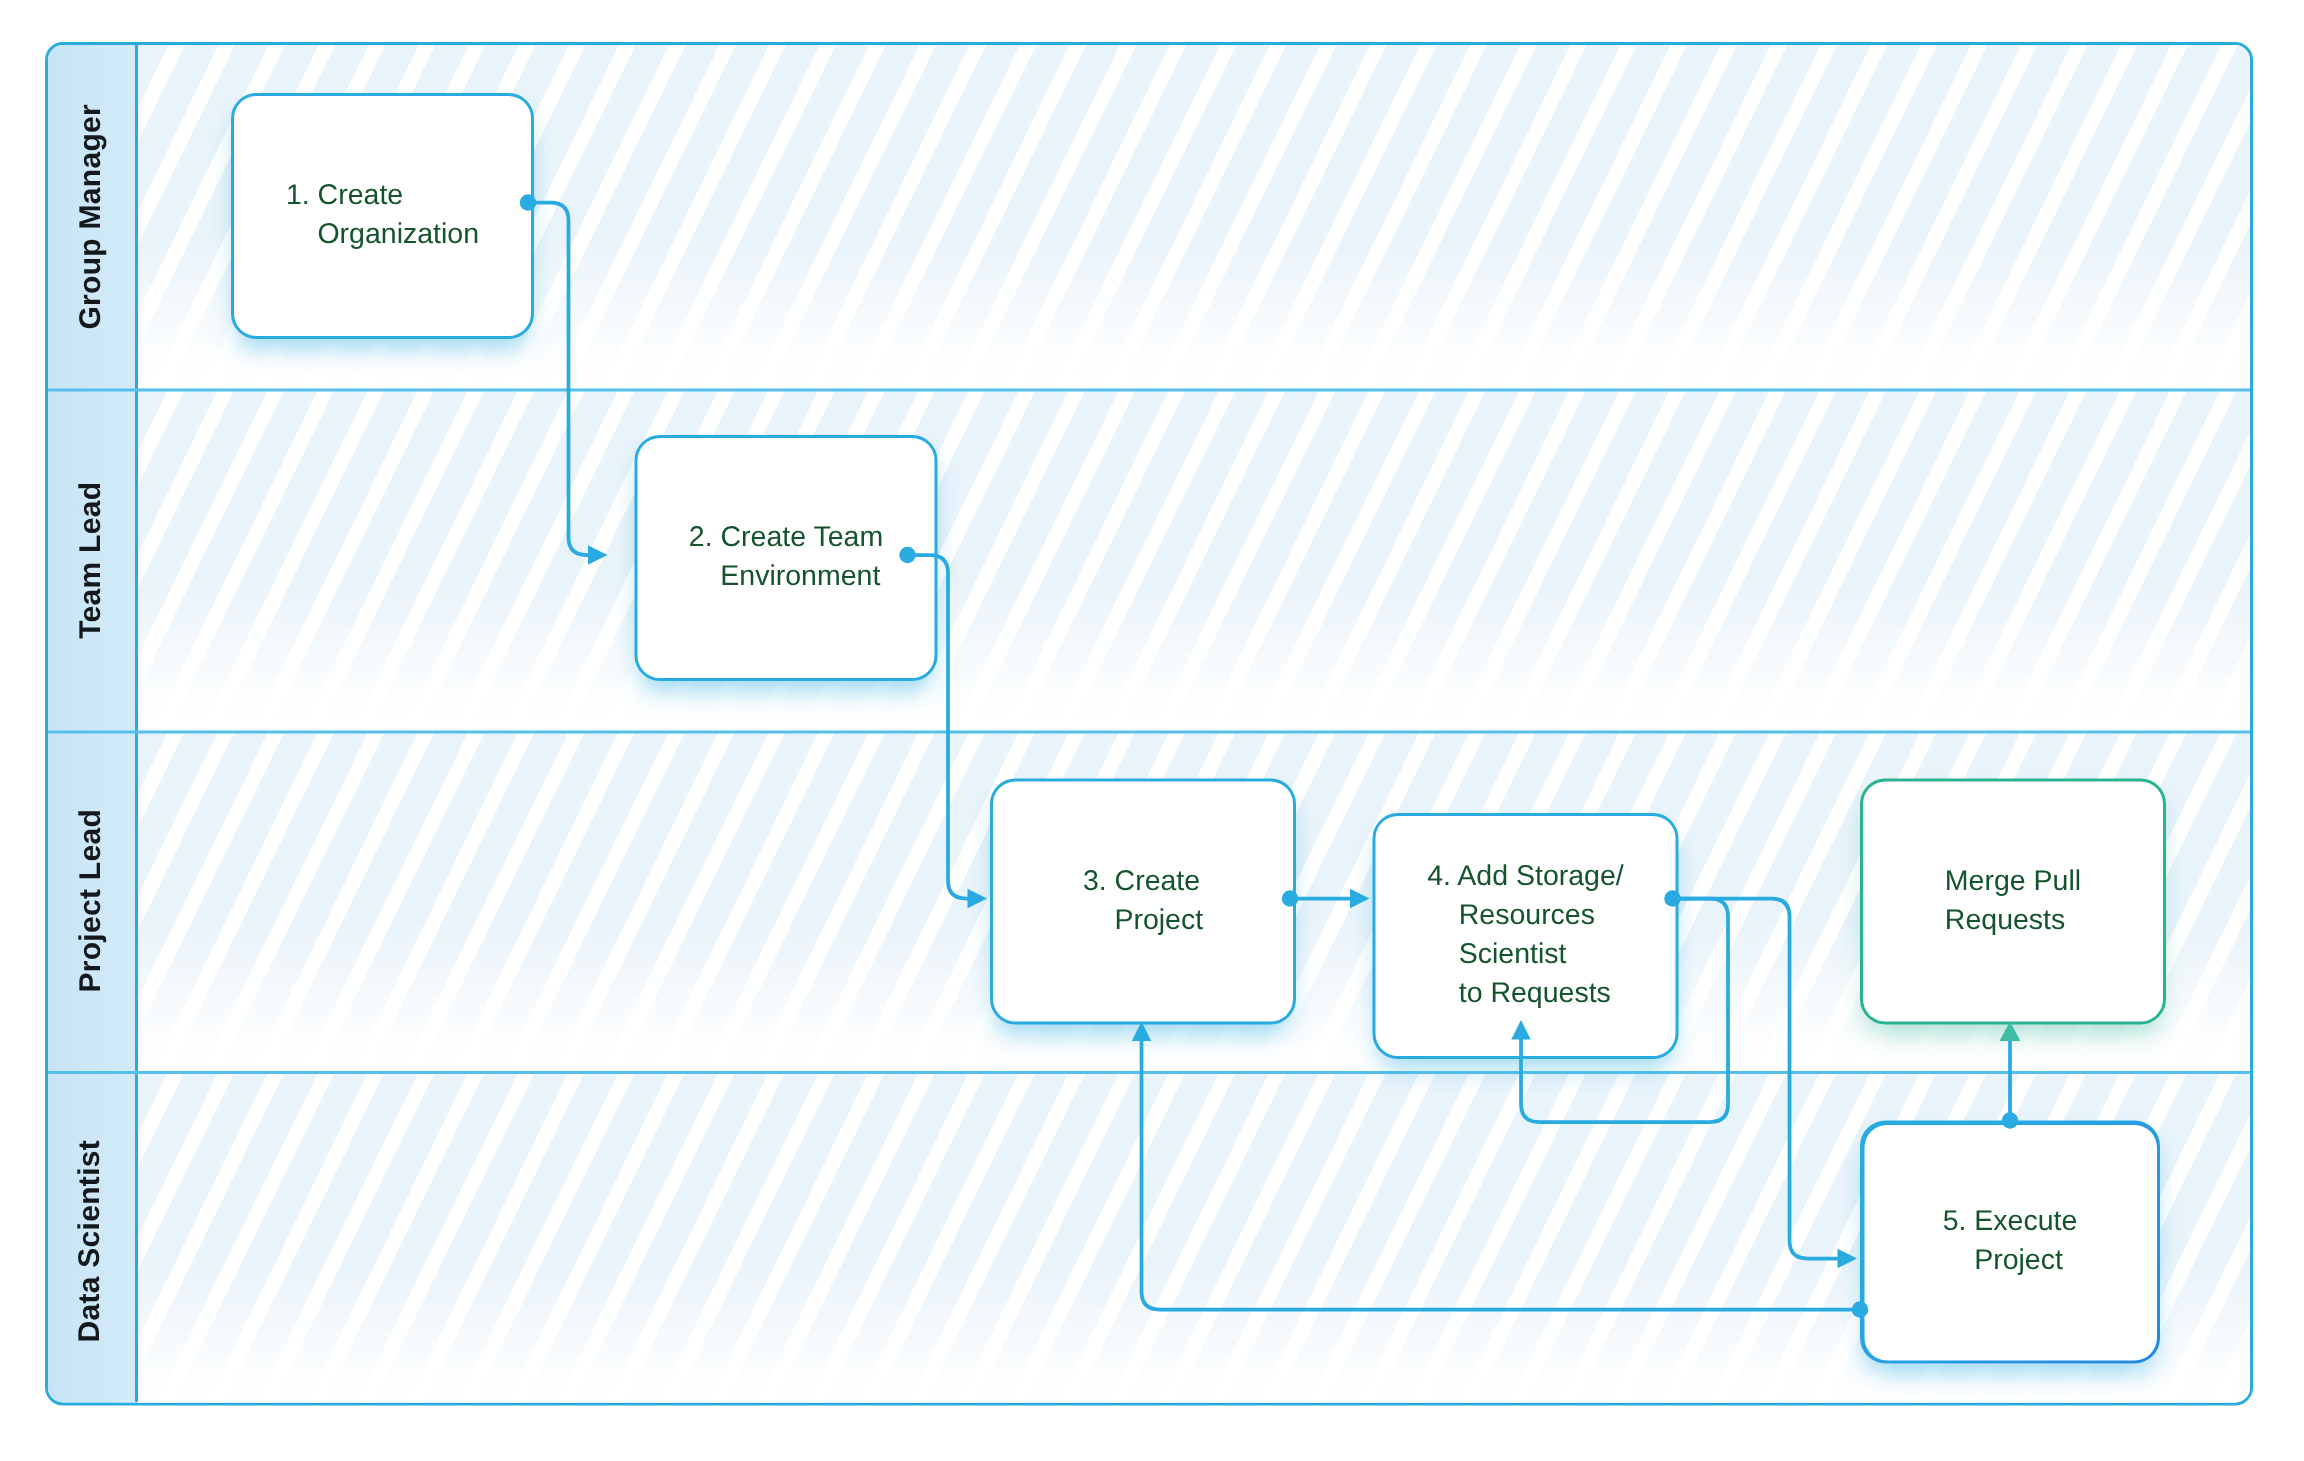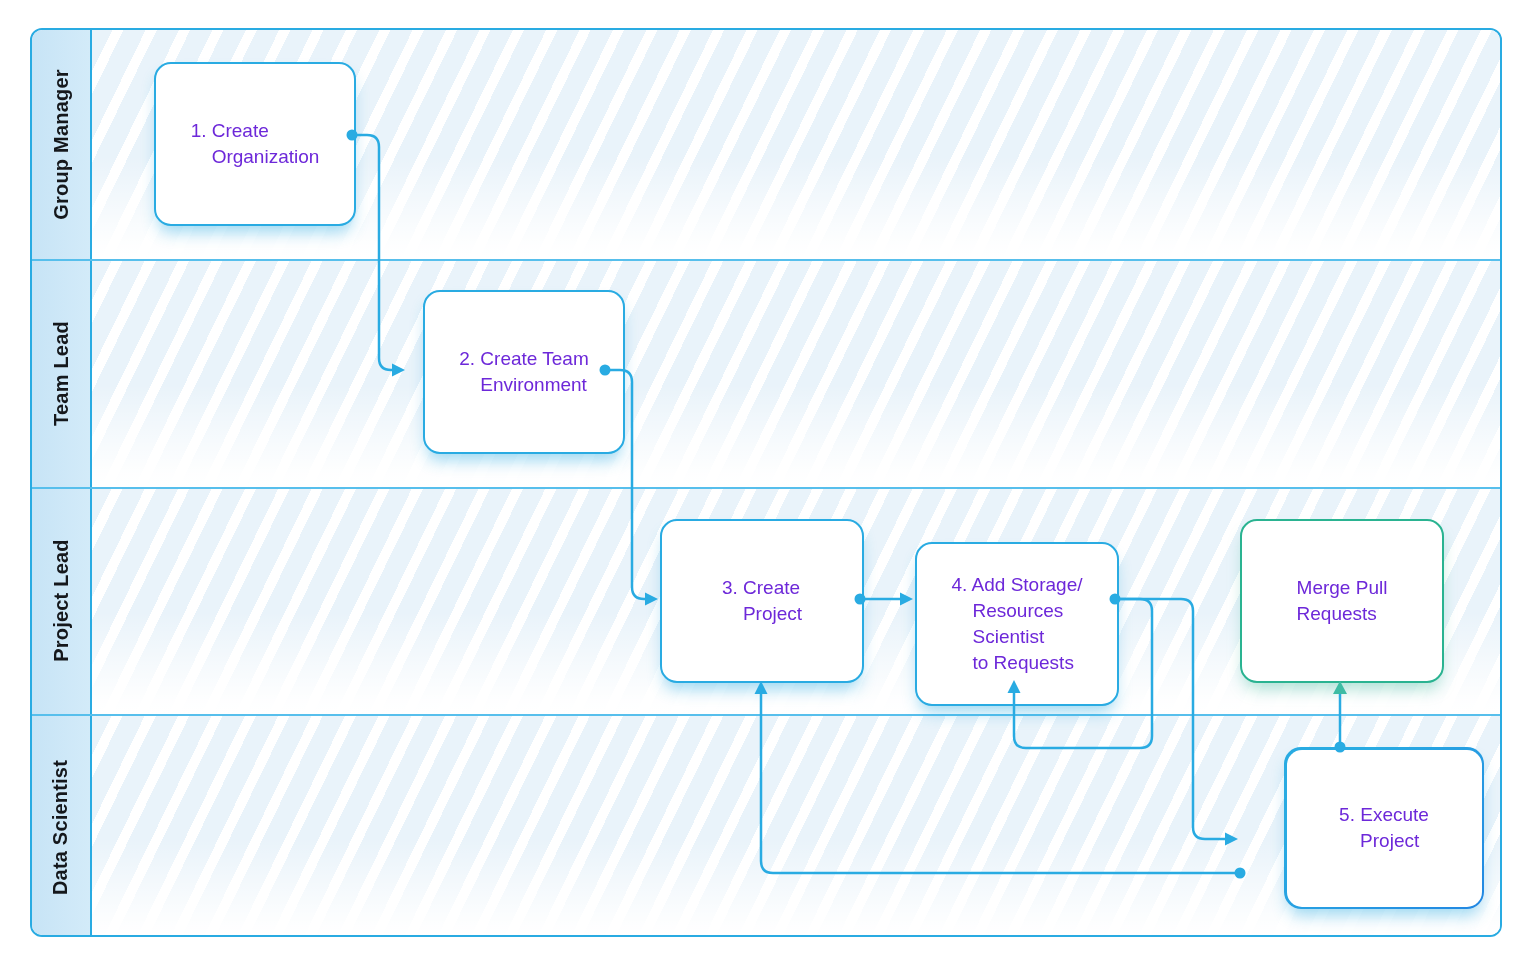--- a/index.html
+++ b/index.html
@@ -29,32 +29,32 @@
   .lh1{top:0;height:229px;} .lh2{top:229px;height:228px;} .lh3{top:457px;height:227px;} .lh4{top:684px;height:226px;}
   .lane-head span{transform:rotate(-90deg);white-space:nowrap;font-weight:700;font-size:20px;color:#15181c;letter-spacing:.2px;}
 
   .lane-line{position:absolute;left:0;width:100%;height:1.5px;background:#57bfec;}
   .ll1{top:229px;} .ll2{top:457px;} .ll3{top:684px;}
 
   
   .box{position:absolute;background:#ffffff;border:2.5px solid #29abe2;border-radius:17px;
     display:flex;align-items:center;justify-content:center;
     box-shadow:0 10px 16px -4px rgba(41,171,226,.45);
-    font-size:19px;line-height:26px;color:#6d28d9;}
+    font-size:19px;line-height:26px;color:#14532d;}
   .txt{width:fit-content;}
   .line{white-space:nowrap;}
   .cont{padding-left:21px;}
   .b1{left:122px;top:32px;width:198px;height:160px;}
   .b2{left:391px;top:260px;width:198px;height:160px;}
   .b3{left:628px;top:489px;width:200px;height:160px;}
   .b4{left:883px;top:489px;width:200px;height:160px;margin-top:23px;}
   .bg-green{left:1208px;top:489px;width:200px;height:160px;border-color:#2ab391;
     box-shadow:0 10px 16px -4px rgba(42,179,145,.38);}
   .bg-green .txt{text-align:left;}
-  .b5{left:1252px;top:717px;width:200px;height:162px;border:none;
+  .b5{left:1208px;top:717px;width:200px;height:162px;border:none;
     background:linear-gradient(135deg,#29abe2 25%,#2287e2 100%);
     box-shadow:0 10px 16px -4px rgba(41,171,226,.45);}
   .b5 .inner{position:absolute;inset:2.5px;border-radius:15px;background:#fff;
     display:flex;align-items:center;justify-content:center;}
 
   .wires{position:absolute;left:0;top:0;pointer-events:none;}
   .wire{fill:none;stroke:#29abe2;stroke-width:2.5px;}
   .ah{fill:#29abe2;stroke:none;}
   .ah-teal{fill:#3ebca4;stroke:none;}
   .dot{fill:#29abe2;stroke:none;}

